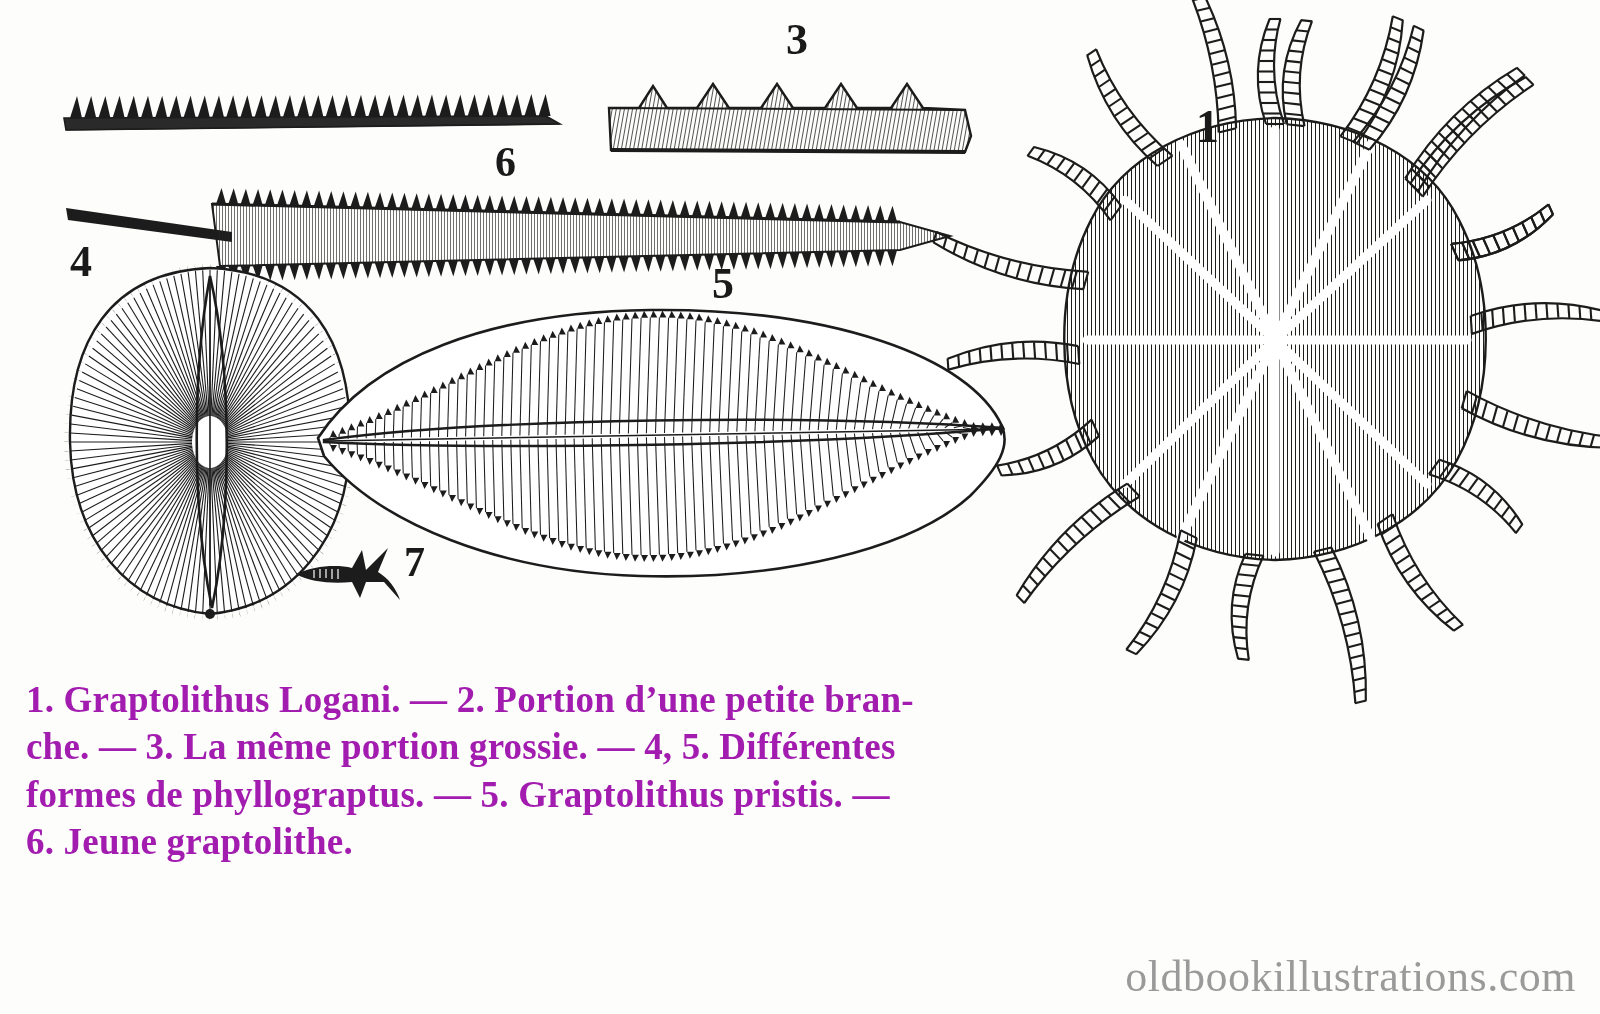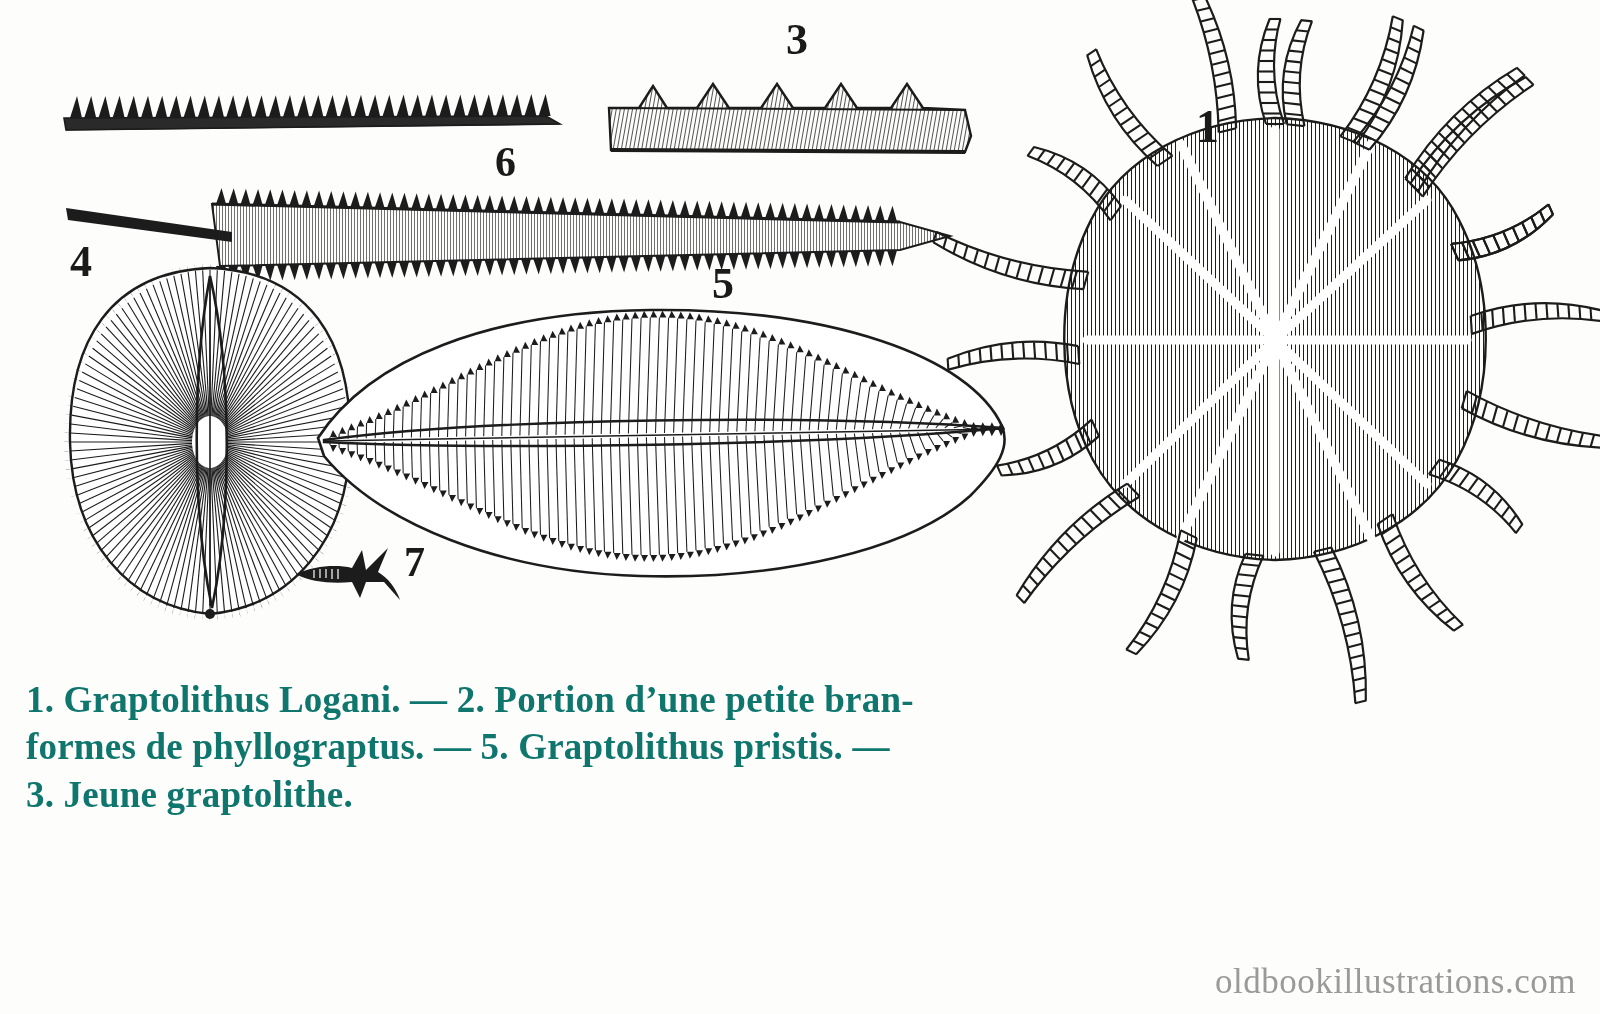--- a/index.html
+++ b/index.html
@@ -7,30 +7,30 @@
   #plate{position:relative;width:1600px;height:1014px;background:#fdfdfb;}
 
   .fig{position:absolute;}
   .fignum{position:absolute;font-family:"Liberation Serif",serif;font-weight:700;color:#1a1a1a;}
 
   
   #caption{
     position:absolute;left:26px;top:676px;width:1540px;
     font-family:"Liberation Serif",serif;
     font-size:37px;font-weight:700;line-height:1.28;
-    color:#0f766e;letter-spacing:.2px;
+    color:#a21caf;letter-spacing:.2px;
     text-align:left;
   }
   #caption .ln{white-space:nowrap;}
 
   
   #watermark{
     position:absolute;right:24px;bottom:12px;
     font-family:"Liberation Serif",serif;
-    font-size:35px;color:#9a9a9a;letter-spacing:.5px;
+    font-size:44px;color:#9a9a9a;letter-spacing:.5px;
   }
 
   
   svg{display:block;overflow:visible;}
   .ink{stroke:#1c1c1c;fill:none;}
   .inkfill{fill:#1c1c1c;stroke:none;}
 </style>
 </head>
 <body>
 
@@ -1193,19 +1193,20 @@
           <path d="M561.5 169.2 L556.2 157.3" stroke="#1c1c1c" stroke-width="2.1" fill="none"></path>
           <path d="M569.9 162.3 L564.9 151.0" stroke="#1c1c1c" stroke-width="2.1" fill="none"></path>
           <path d="M578.1 154.8 L573.3 144.1" stroke="#1c1c1c" stroke-width="2.1" fill="none"></path>
         </g>
     </svg>
   </div>
   <div class="fignum" style="left:1196px;top:100px;font-size:46px;">1</div>
 
   <div id="caption">
     <div class="ln">1. Graptolithus Logani. — 2. Portion d’une petite bran-</div>
+    <div class="ln">che. — 3. La même portion grossie. — 4, 5. Différentes</div>
     <div class="ln">formes de phyllograptus. — 5. Graptolithus pristis. —</div>
-    <div class="ln">3. Jeune graptolithe.</div>
+    <div class="ln">6. Jeune graptolithe.</div>
   </div>
 
   <div id="watermark">oldbookillustrations.com</div>
 
 </div>
 
 </body></html>

